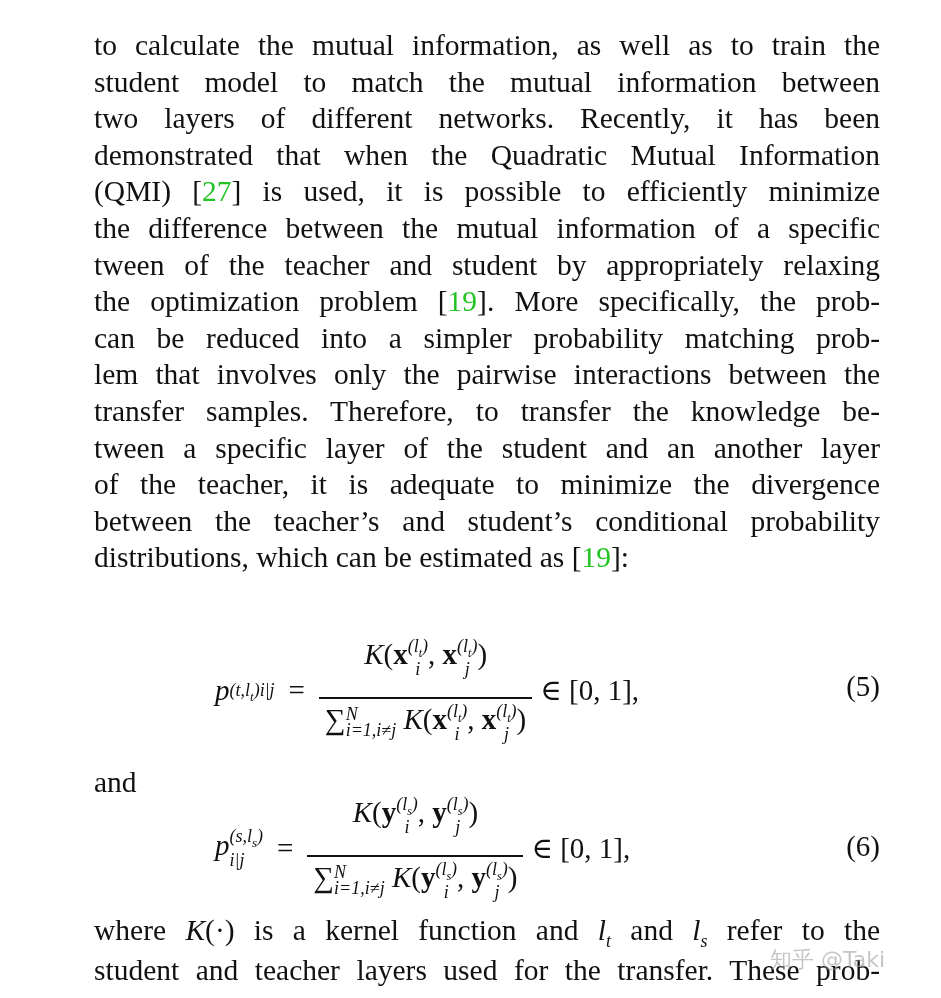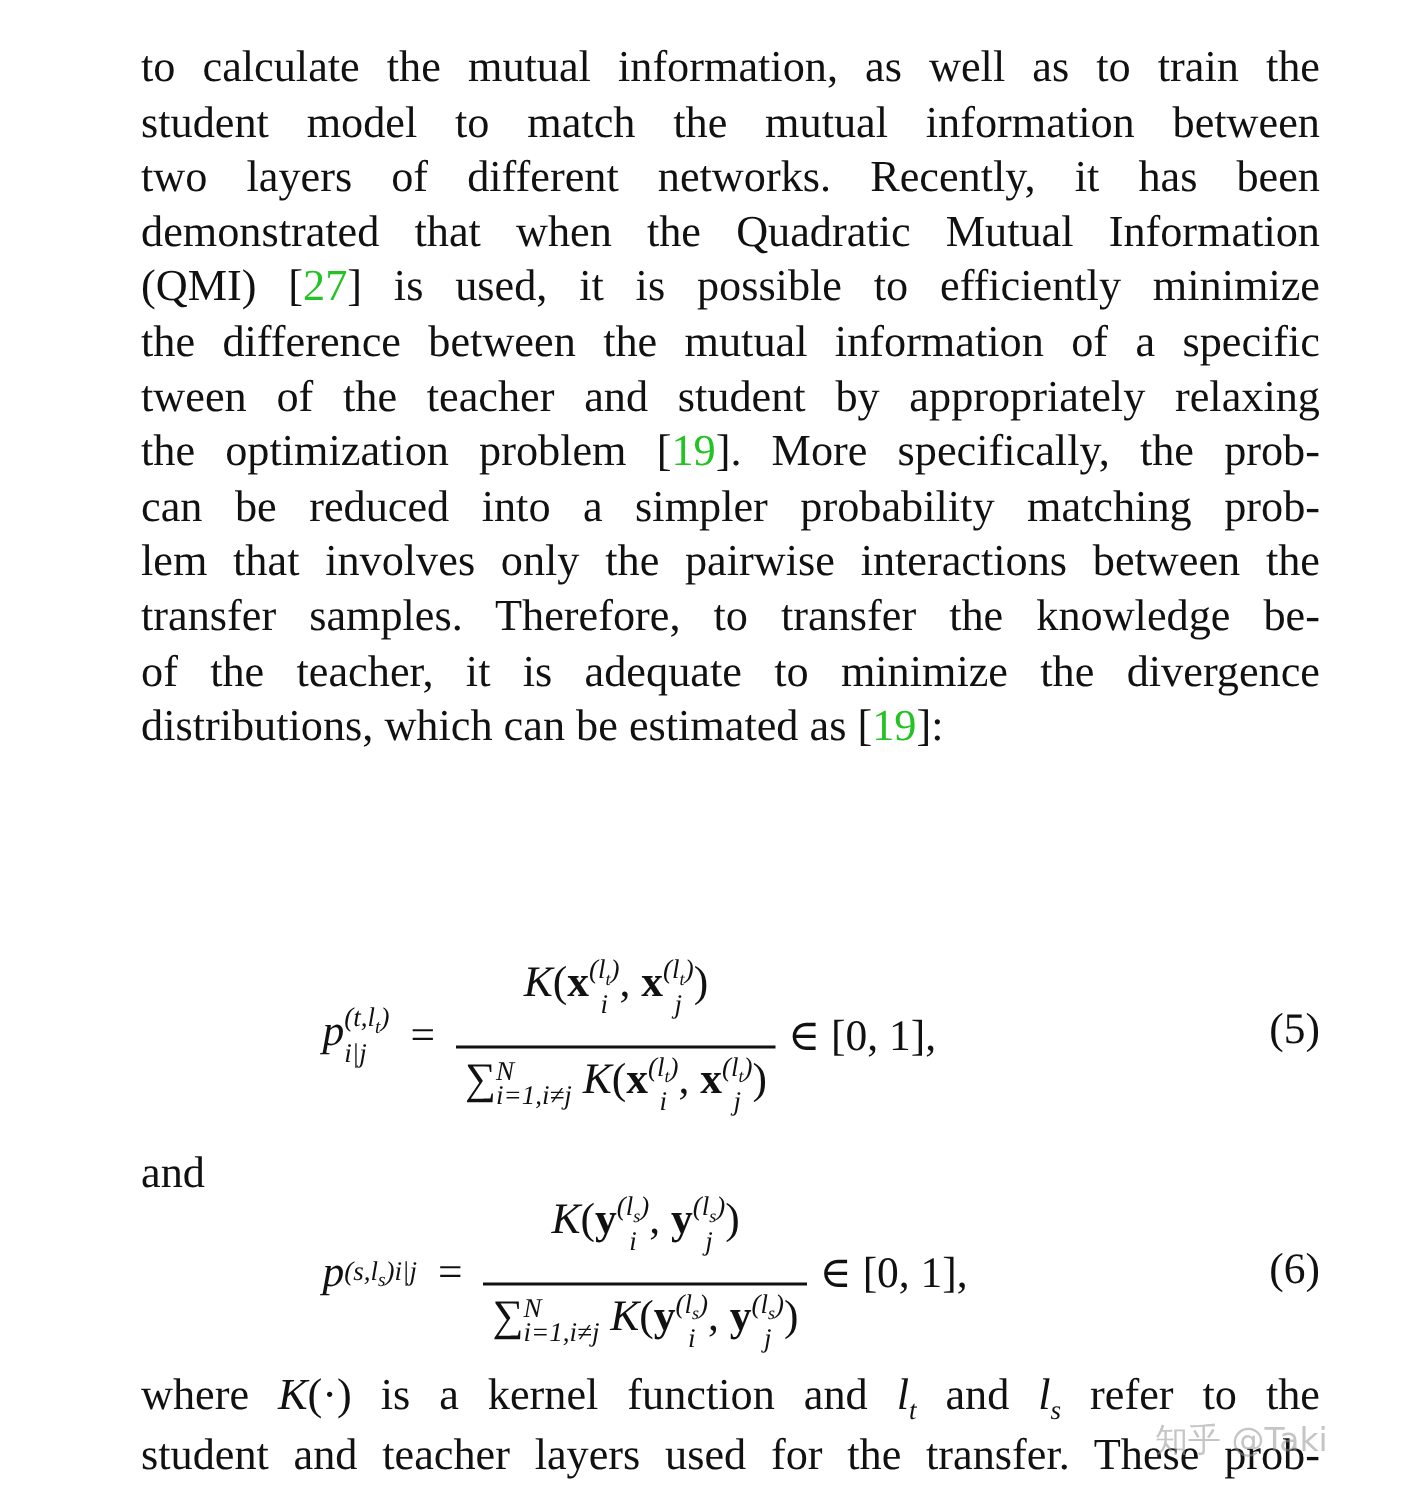--- a/index.html
+++ b/index.html
@@ -30,28 +30,30 @@
   <span class="line">student model to match the mutual information between</span>
   <span class="line">two layers of different networks.  Recently, it has been</span>
   <span class="line">demonstrated that when the Quadratic Mutual Information</span>
   <span class="line"><span>(QMI) [</span><a class="cite" style="color: rgb(34, 195, 34);">27</a><span>] is used, it is possible to efficiently minimize</span></span>
   <span class="line">the difference between the mutual information of a specific</span>
   <span class="line">tween of the teacher and student by appropriately relaxing</span>
   <span class="line"><span>the optimization problem [</span><a class="cite" style="color: rgb(34, 195, 34);">19</a><span>]. More specifically, the prob-</span></span>
   <span class="line">can be reduced into a simpler probability matching prob-</span>
   <span class="line">lem that involves only the pairwise interactions between the</span>
   <span class="line">transfer samples. Therefore, to transfer the knowledge be-</span>
+  <span class="line">tween a specific layer of the student and an another layer</span>
   <span class="line">of the teacher, it is adequate to minimize the divergence</span>
+  <span class="line">between the teacher’s and student’s conditional probability</span>
   <span class="line last"><span>distributions, which can be estimated as [</span><a class="cite" style="color: rgb(34, 195, 34);">19</a><span>]:</span></span>
 </div>
 
 <div class="eq" style="top:640px; height:100px;">
   <div style="position:absolute; left:215px; top:0; height:100px; display:flex; align-items:center;">
     <span class="lhs">
-      <span class="math">p</span><span style="display:inline-flex; flex-direction:column; vertical-align:middle; line-height:18px;">
+      <span class="math">p</span><span style="display:inline-flex; flex-direction:row; vertical-align:middle; line-height:18px;">
           <sup class="math"><span>(t,l</span><sub style="font-size:13px">t</sub>)</sup>
           <sub class="math">i|j</sub>
         </span>
     </span>
     <span style="margin:0 14px;">=</span>
     <span class="frac">
       <span class="num"><span class="math">K</span>(<span class="bold">x</span><span style="display:inline-flex;flex-direction:column;vertical-align:middle;line-height:16px;">
             <sup class="math">(l<sub style="font-size:12px">t</sub>)</sup>
             <sub class="math">i</sub>
           </span>, <span class="bold">x</span><span style="display:inline-flex;flex-direction:column;vertical-align:middle;line-height:16px;">
@@ -72,21 +74,21 @@
     <span style="margin-left:8px;">∈ [0, 1],</span>
   </div>
   <span class="eqnum" style="top:30px;">(5)</span>
 </div>
 
 <div style="position:absolute; left:94px; top:766px; font-size:29.5px;">and</div>
 
 <div class="eq" style="top:798px; height:100px;">
   <div style="position:absolute; left:215px; top:0; height:100px; display:flex; align-items:center;">
     <span class="lhs">
-      <span class="math">p</span><span style="display:inline-flex; flex-direction:row; vertical-align:middle; line-height:18px;">
+      <span class="math">p</span><span style="display:inline-flex; flex-direction:column; vertical-align:middle; line-height:18px;">
           <sup class="math"><span>(s,l</span><sub style="font-size:13px">s</sub>)</sup>
           <sub class="math">i|j</sub>
         </span>
     </span>
     <span style="margin:0 14px;">=</span>
     <span class="frac">
       <span class="num"><span class="math">K</span>(<span class="bold">y</span><span style="display:inline-flex;flex-direction:column;vertical-align:middle;line-height:16px;">
             <sup class="math">(l<sub style="font-size:12px">s</sub>)</sup>
             <sub class="math">i</sub>
           </span>, <span class="bold">y</span><span style="display:inline-flex;flex-direction:column;vertical-align:middle;line-height:16px;">

